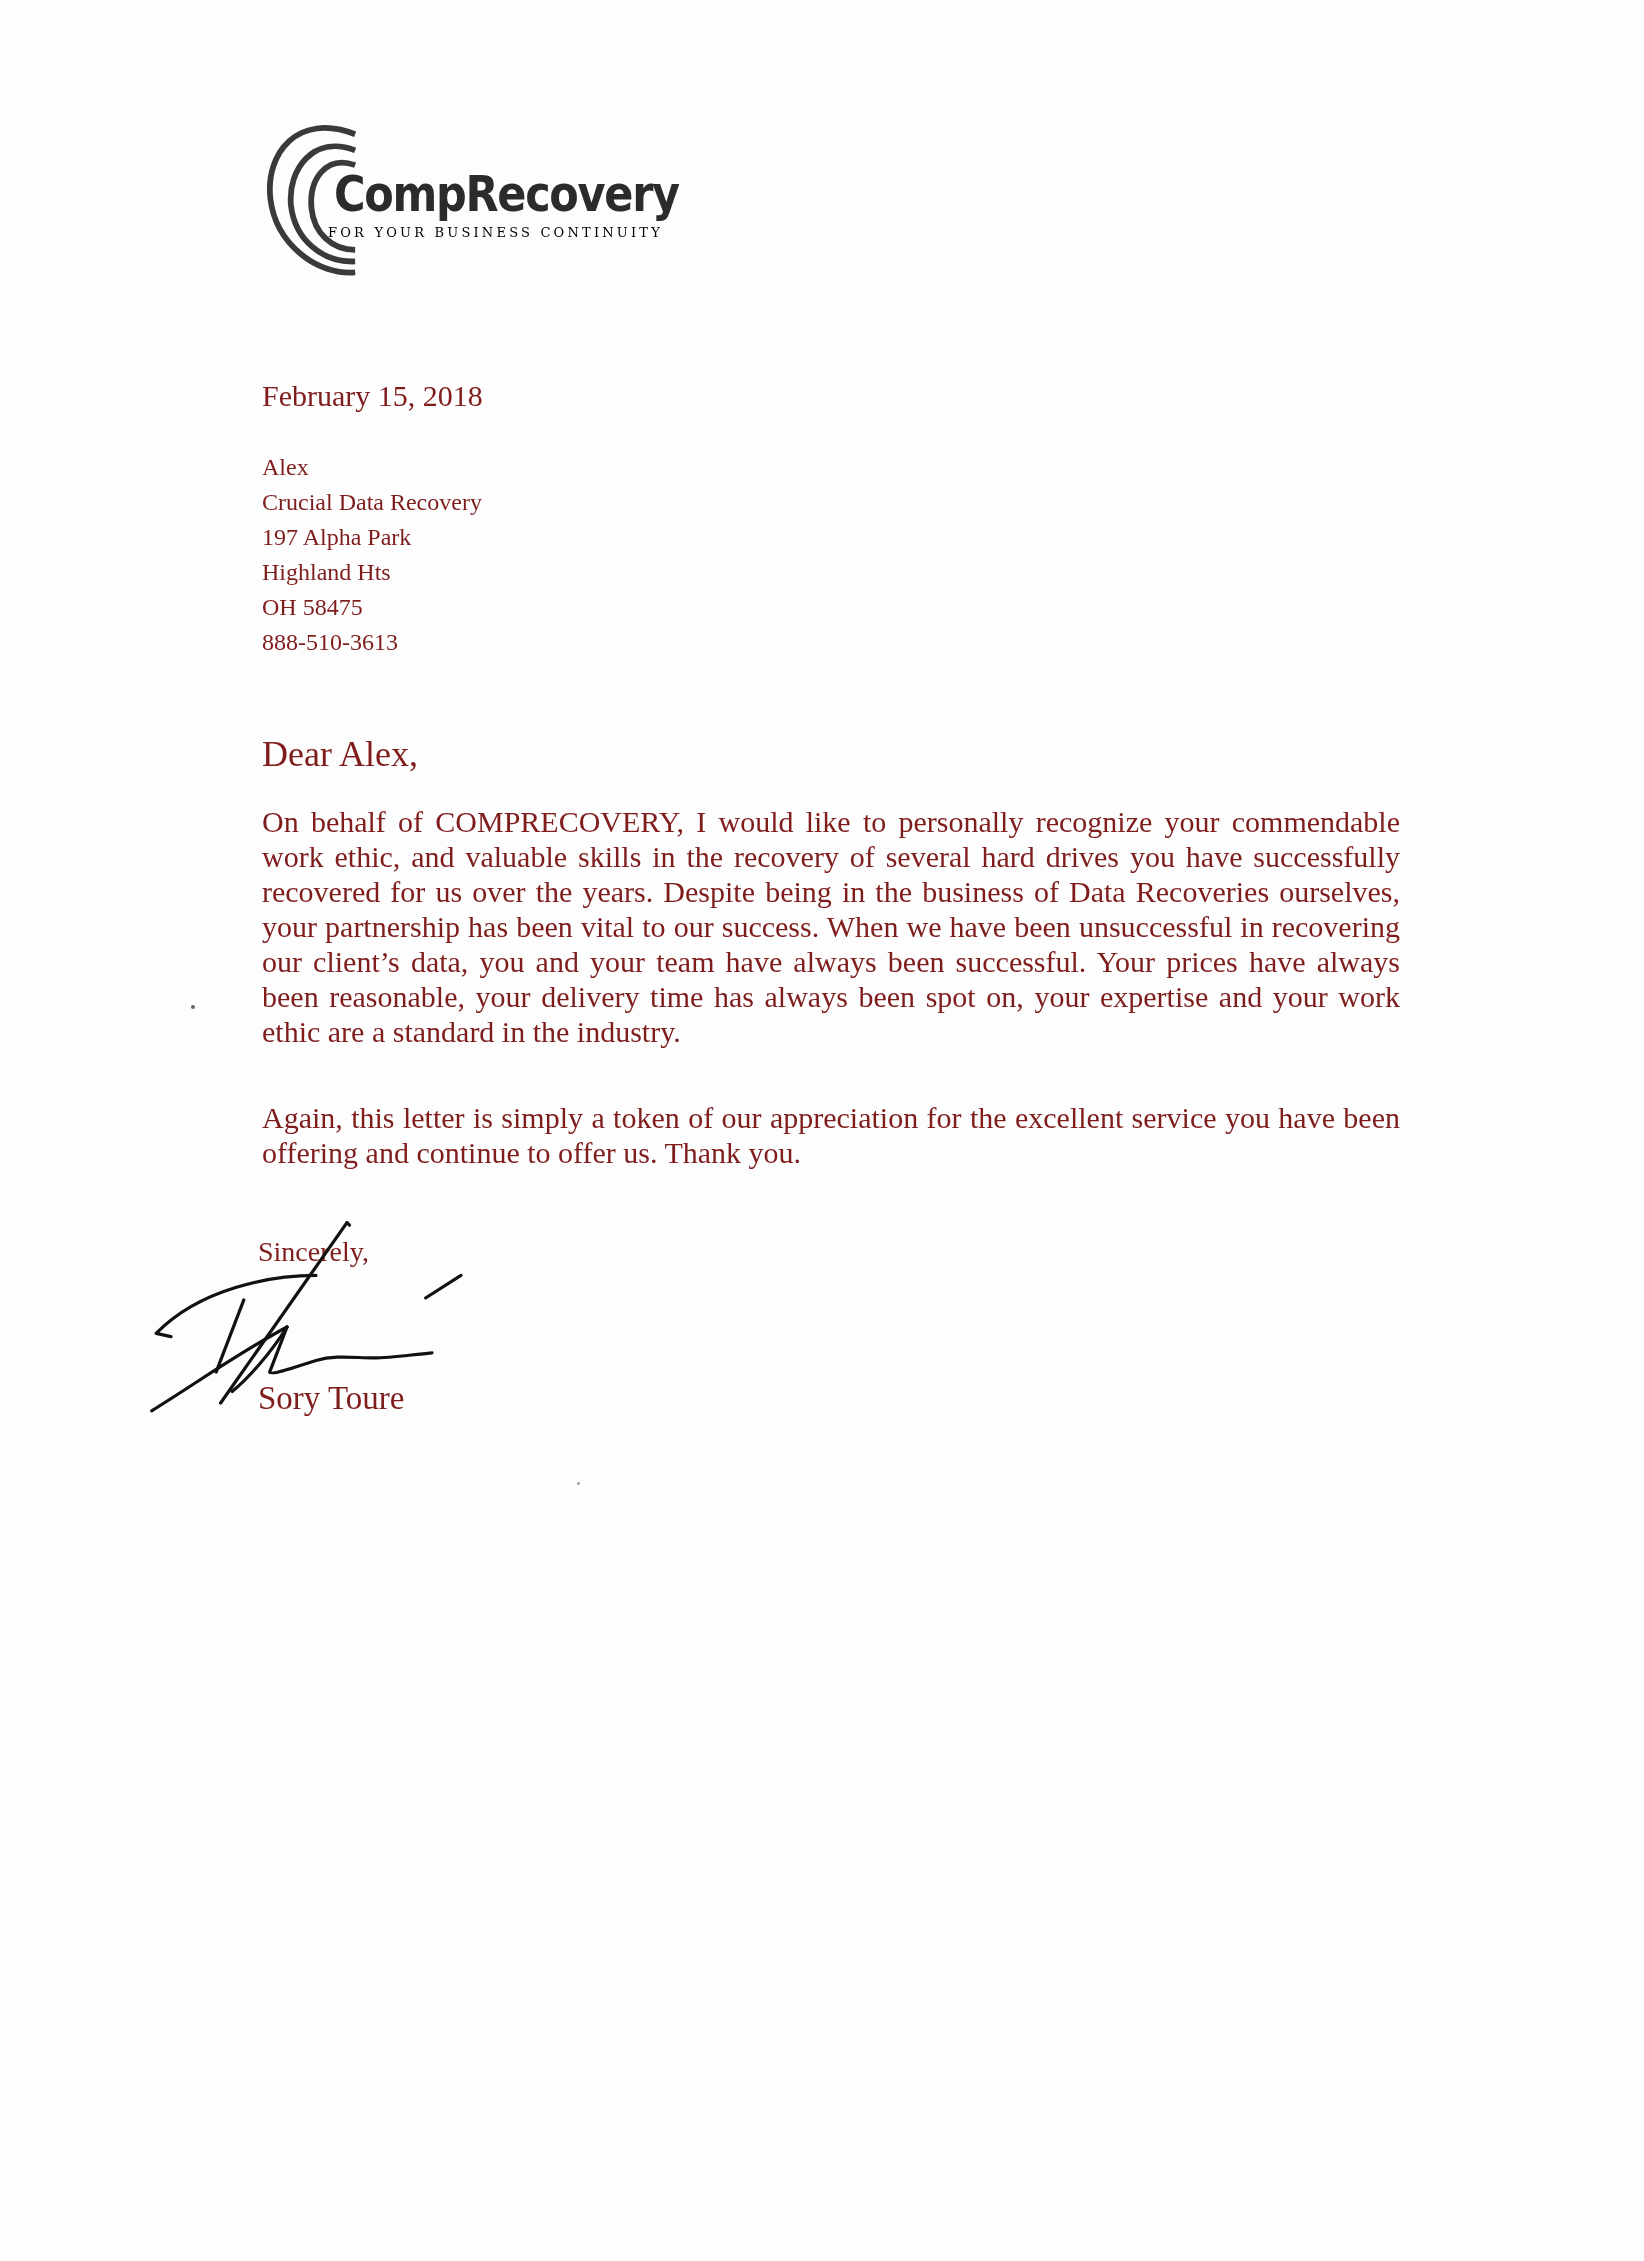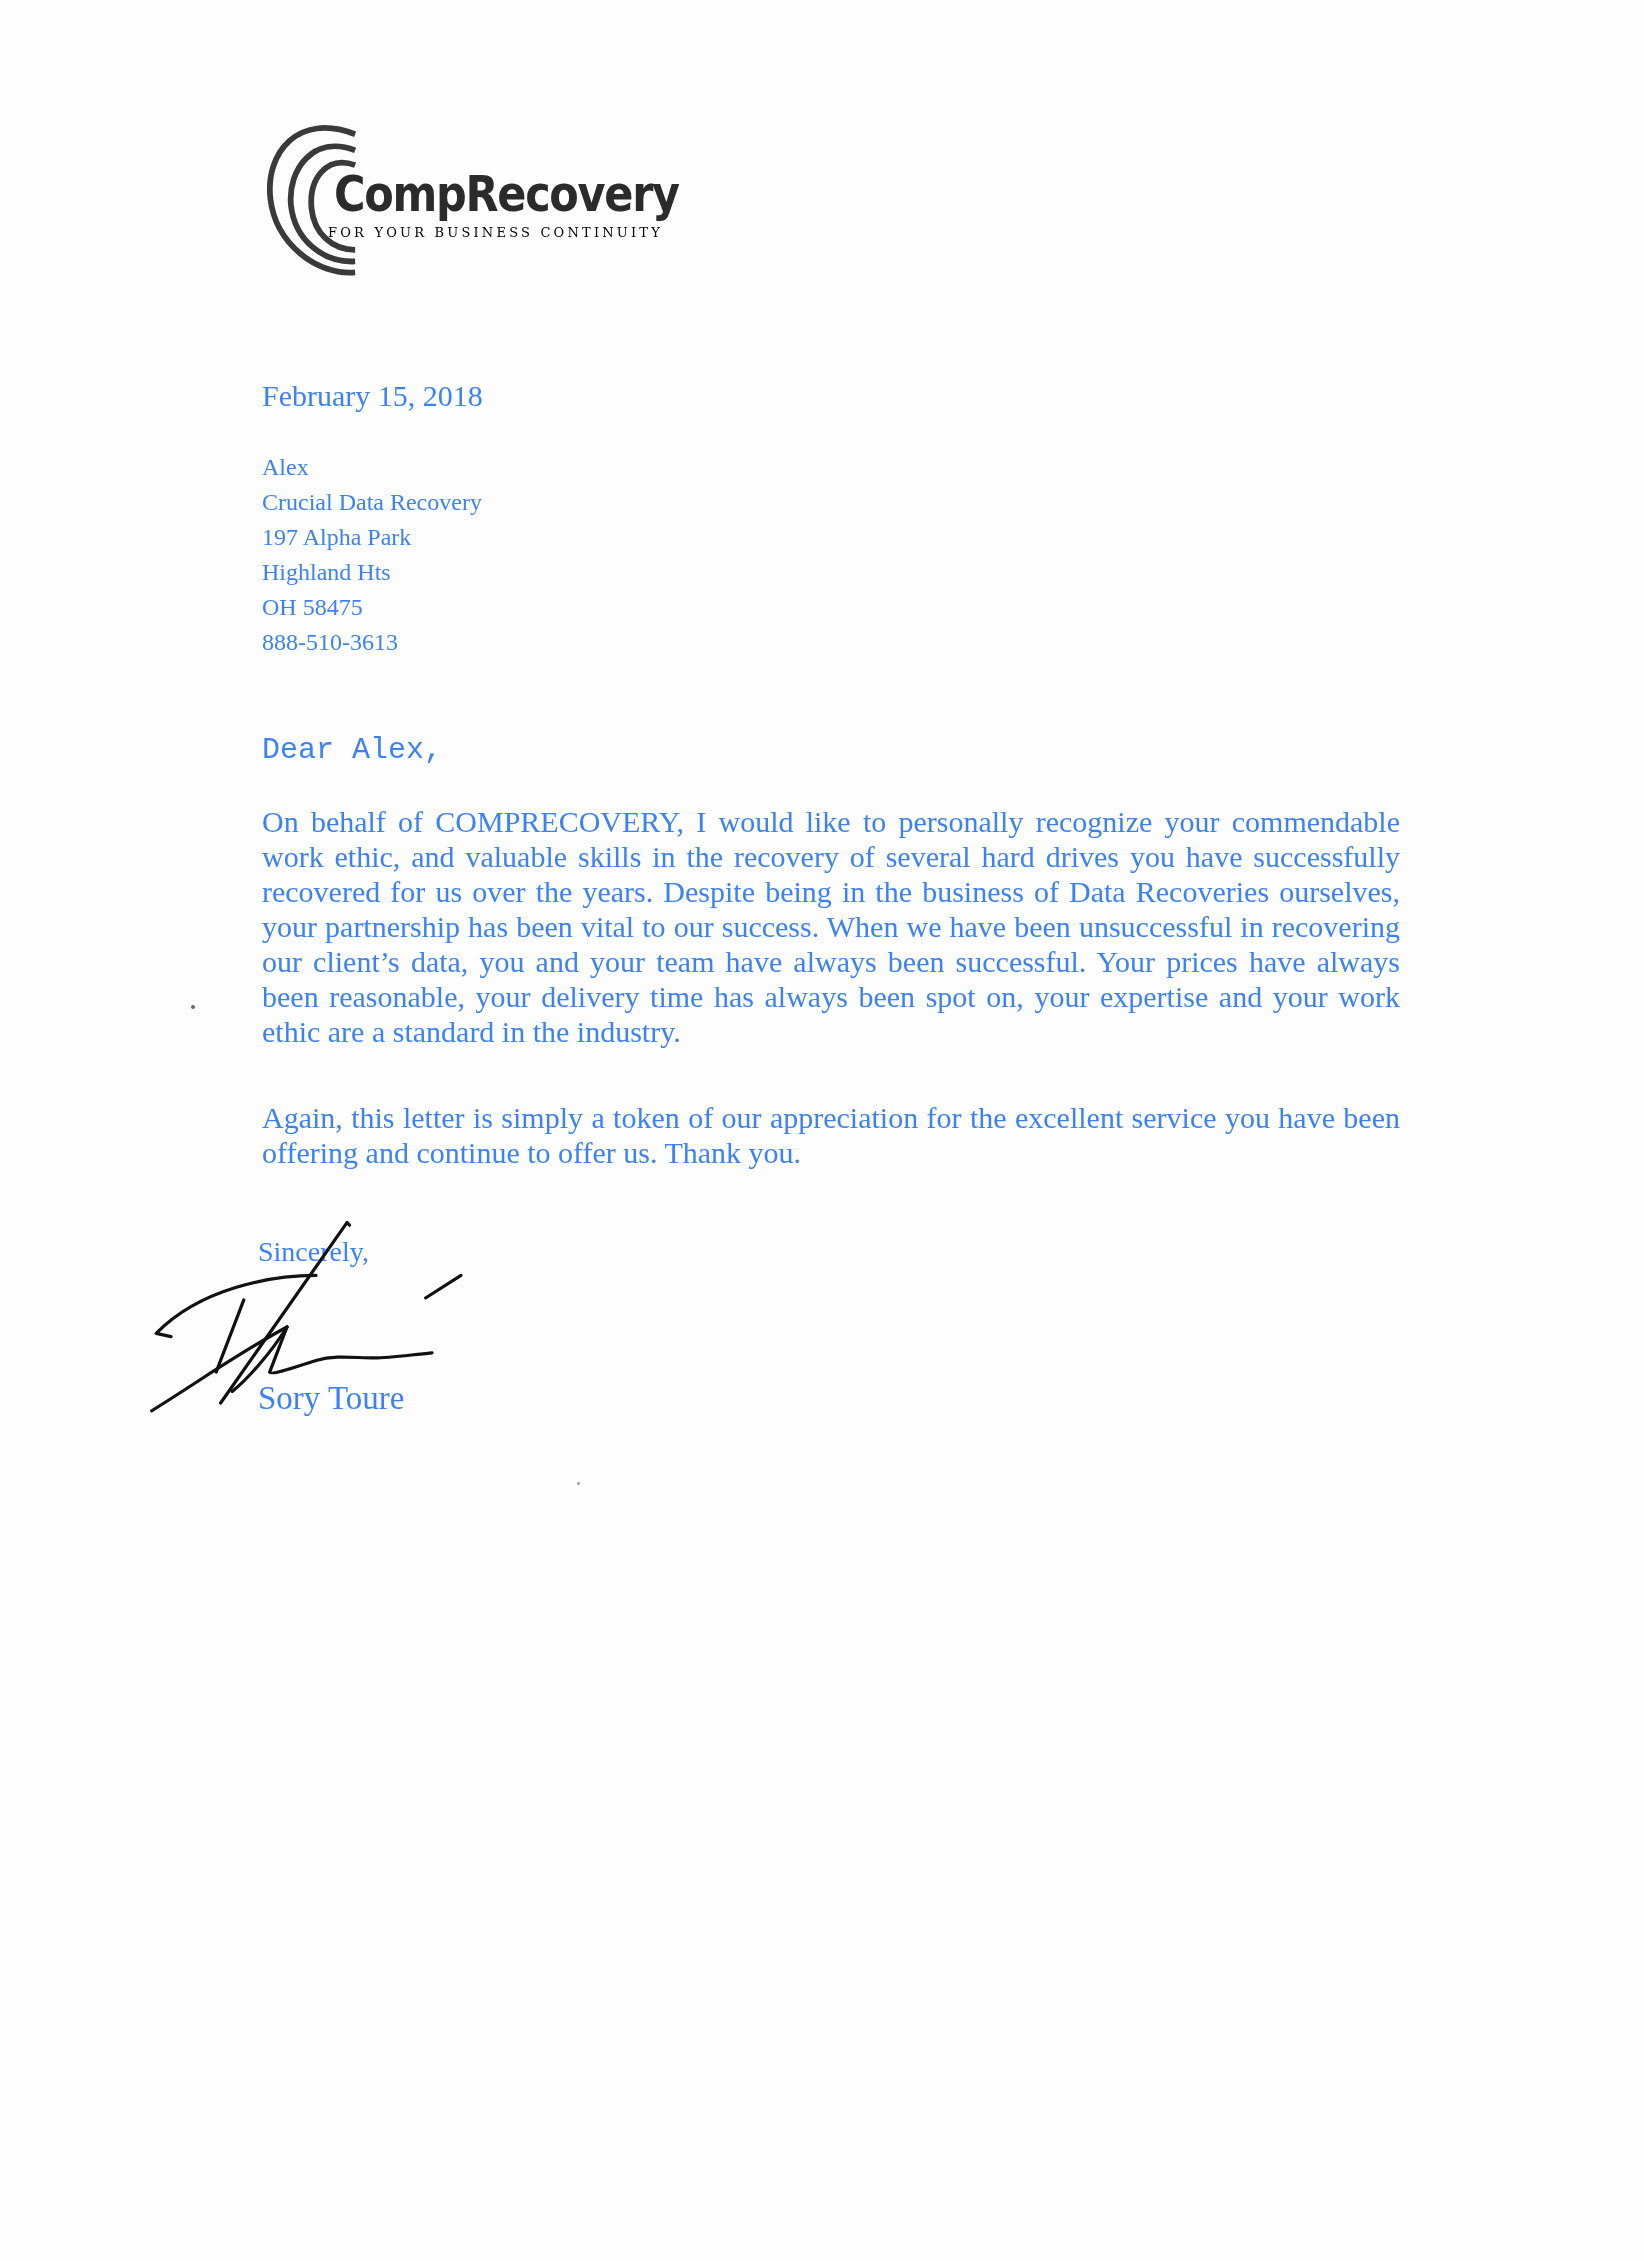--- a/index.html
+++ b/index.html
@@ -1,36 +1,36 @@
 <!DOCTYPE html>
 <html style="font-size:10.3px"><head>
 <meta charset="utf-8">
 <style>
   html, body { margin:0; padding:0; }
   body { width:1644px; height:2261px; background:#ffffff; position:relative; overflow:hidden; }
   .page { position:absolute; left:0; top:0; width:1644px; height:2261px; background:#fdfdfd; }
-  .serif { font-family:"Liberation Serif", "DejaVu Serif", serif; color:#3b82f6; }
+  .serif { font-family:"Liberation Serif", "DejaVu Serif", serif; color:#7f1d1d; }
   .sans { font-family:"DejaVu Sans", "Liberation Sans", sans-serif; color:#1a1a1a; }
 
   
   .logo { position:absolute; left:258px; top:115px; width:387px; height:167px; }
   .logo svg { position:absolute; left:0; top:0; }
   .logo-name { position:absolute; left:76px; top:50px; font-family:"DejaVu Sans", sans-serif; font-weight:bold;
     font-size:43px; letter-spacing:-1.3px; color:#2b2b2b; transform:scaleY(1.15); transform-origin:left top; white-space:nowrap; }
   .logo-tag { position:absolute; left:70px; top:110px; font-family:"DejaVu Serif", serif; font-size:13px;
     letter-spacing:3.2px; color:#000000; white-space:nowrap; }
 
   
   .addr { position:absolute; right:243px; top:130px; text-align:right; font-size:19.3px; line-height:24px; }
   .addr div { white-space:nowrap; }
 
   .date { position:absolute; left:262px; top:379px; font-size:30px; }
   .recipient { position:absolute; left:262px; top:450px; font-size:24px; line-height:35px; }
   .recipient div { white-space:nowrap; }
-  .salutation { position:absolute; left:262px; top:733px; font-size:30px;font-family:Liberation Mono, monospace; }
+  .salutation { position:absolute; left:262px; top:733px; font-size:36px; }
 
   .body-para { position:absolute; left:262px; width:1138px; font-size:30px; line-height:35px; text-align:justify; }
   .p1 { top:804px; }
   .p2 { top:1100px; }
   .closing { position:absolute; left:258px; top:1236px; font-size:28px; }
   .signer { position:absolute; left:258px; top:1380px; font-size:33px; }
   .signature { position:absolute; left:142px; top:1198px; width:580px; height:258px; pointer-events:none; }
   .specks div { position:absolute; width:3.9px; height:3.9px; border-radius:50%; background:#666; }
 </style>
 </head>

